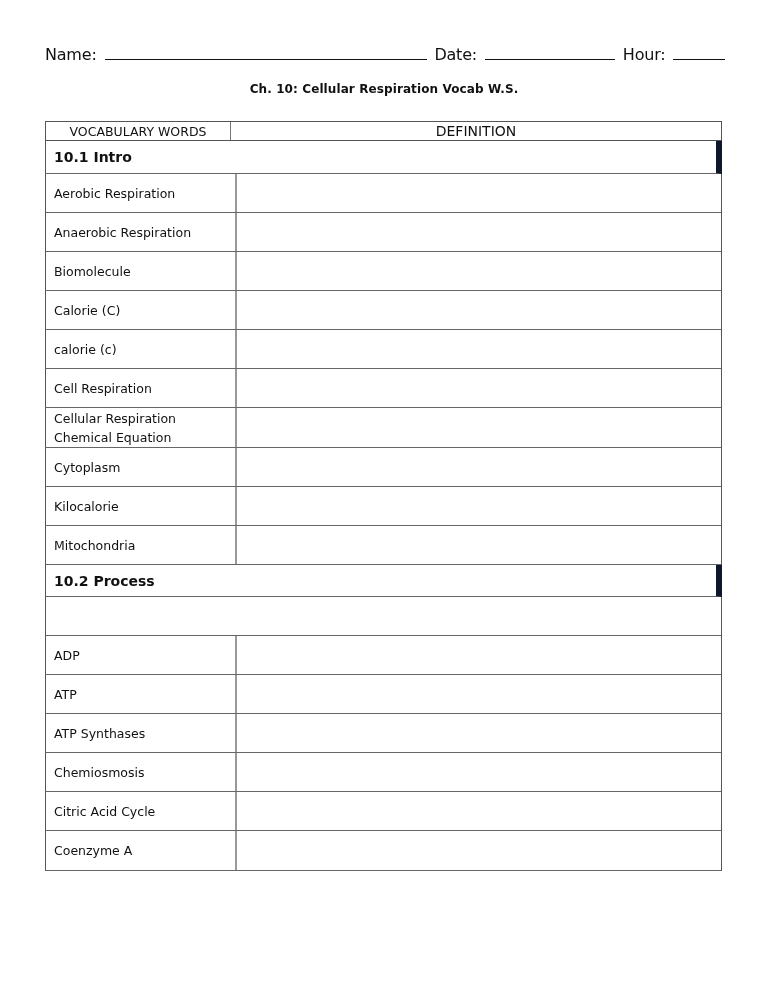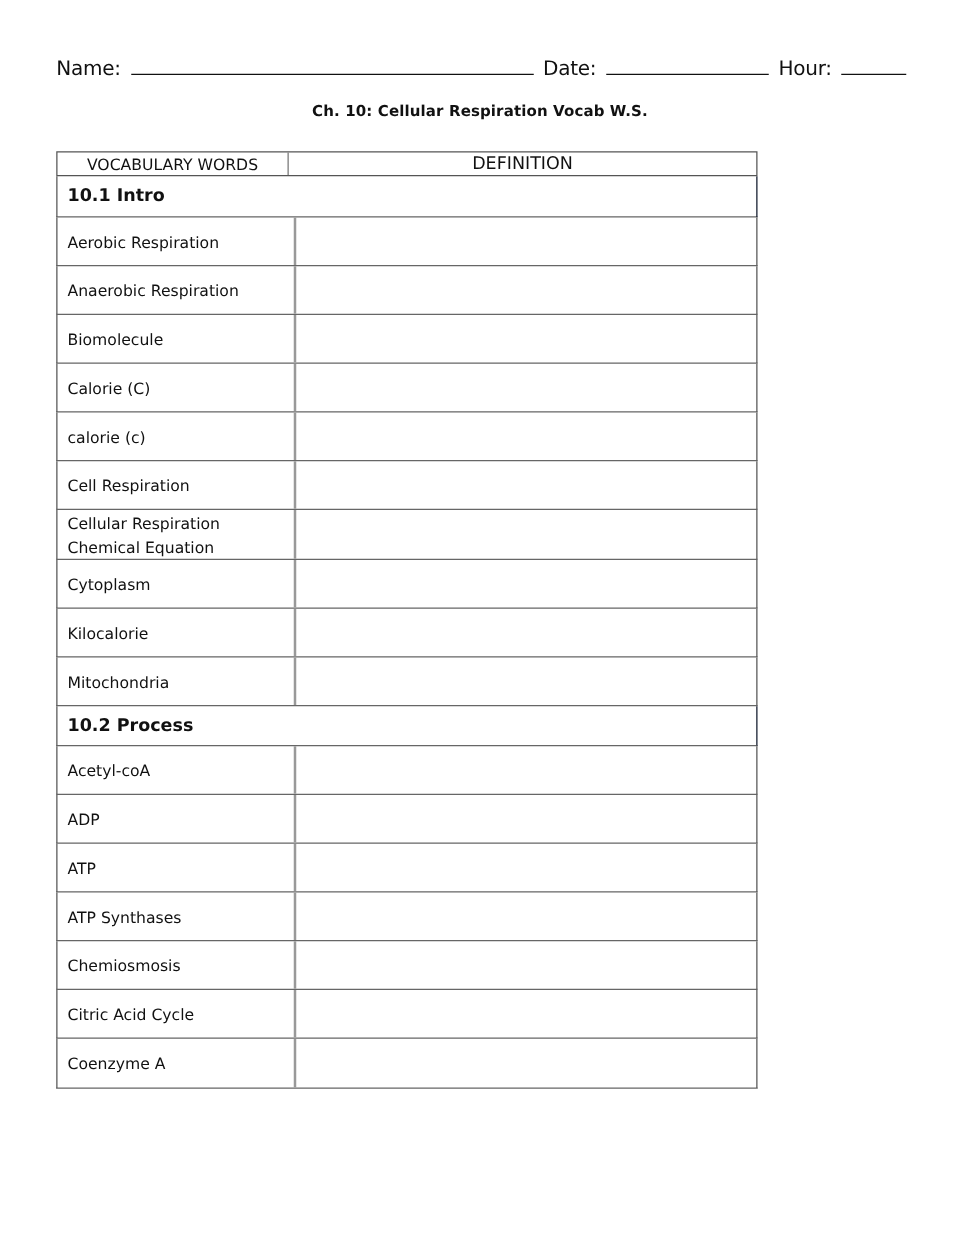--- a/index.html
+++ b/index.html
@@ -13,34 +13,34 @@
     }
     .header-line span { display: inline-block; }
     .blank {
       display: inline-block; border-bottom: 1px solid #111; height: 12px;
       vertical-align: baseline; margin: 0 3px;
     }
     .title {
       position: absolute; top: 82px; left: 0; width: 768px; text-align: center;
       font-size: 12px; font-weight: bold; letter-spacing: 0.1px;
     }
-    .tbl { position: absolute; left: 45px; top: 121px; width: 561px; }
+    .tbl { position: absolute; left: 45px; top: 121px; width: 677px; }
     .hdr-row {
       position: relative; height: 20px; border: 1px solid #555; box-sizing: border-box;
       display: flex;
     }
     .hdr-row .c1 {
       width: 185px; border-right: 1px solid #777; box-sizing: border-box;
       text-align: center; font-size: 12.5px; line-height: 19px;
     }
     .hdr-row .c2 {
       flex: 1; text-align: center; font-size: 14px; line-height: 19px;
     }
     .sec-row {
-      border-left: 1px solid #555; border-right: 1px solid #0f172a; border-bottom: 1px solid #666;
+      border-left: 1px solid #555; border-right: 6px solid #0f172a; border-bottom: 1px solid #666;
       box-sizing: border-box; font-weight: bold; font-size: 14px;
       padding-left: 8px; display: flex; align-items: center;
     }
     .row {
       display: flex; border-left: 1px solid #555; border-right: 1px solid #555;
       border-bottom: 1px solid #666; box-sizing: border-box; height: 39px;
     }
     .row .term {
       width: 191px; border-right: 2px solid #999; box-sizing: border-box;
       padding-left: 8px; font-size: 12.5px; display: flex; align-items: center;
@@ -106,21 +106,20 @@
       <div class="term">Kilocalorie</div>
       <div class="def"></div>
     </div>
   <div class="row">
       <div class="term">Mitochondria</div>
       <div class="def"></div>
     </div>
 
   <div class="sec-row" style="height:32px">10.2 Process</div>
   <div class="row">
-      <div class="term">Acetyl-coA</div>
       <div class="def"></div>
     </div>
   <div class="row">
       <div class="term">ADP</div>
       <div class="def"></div>
     </div>
   <div class="row">
       <div class="term">ATP</div>
       <div class="def"></div>
     </div>

